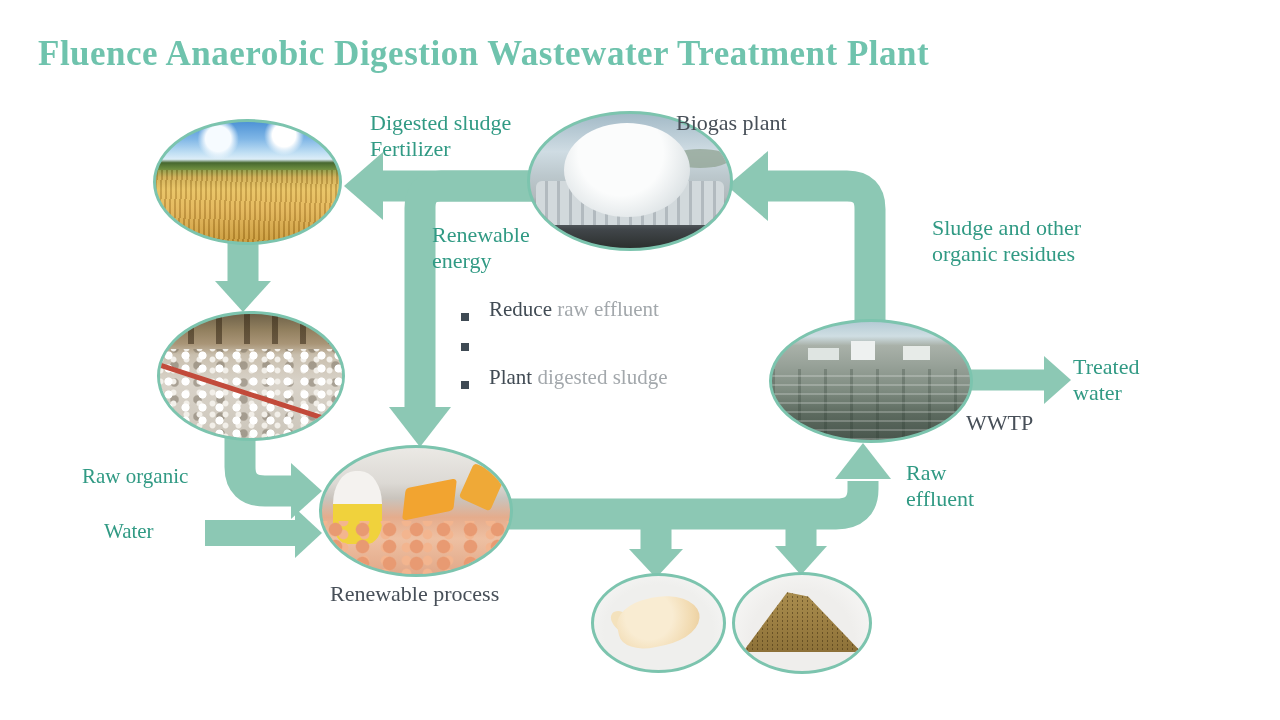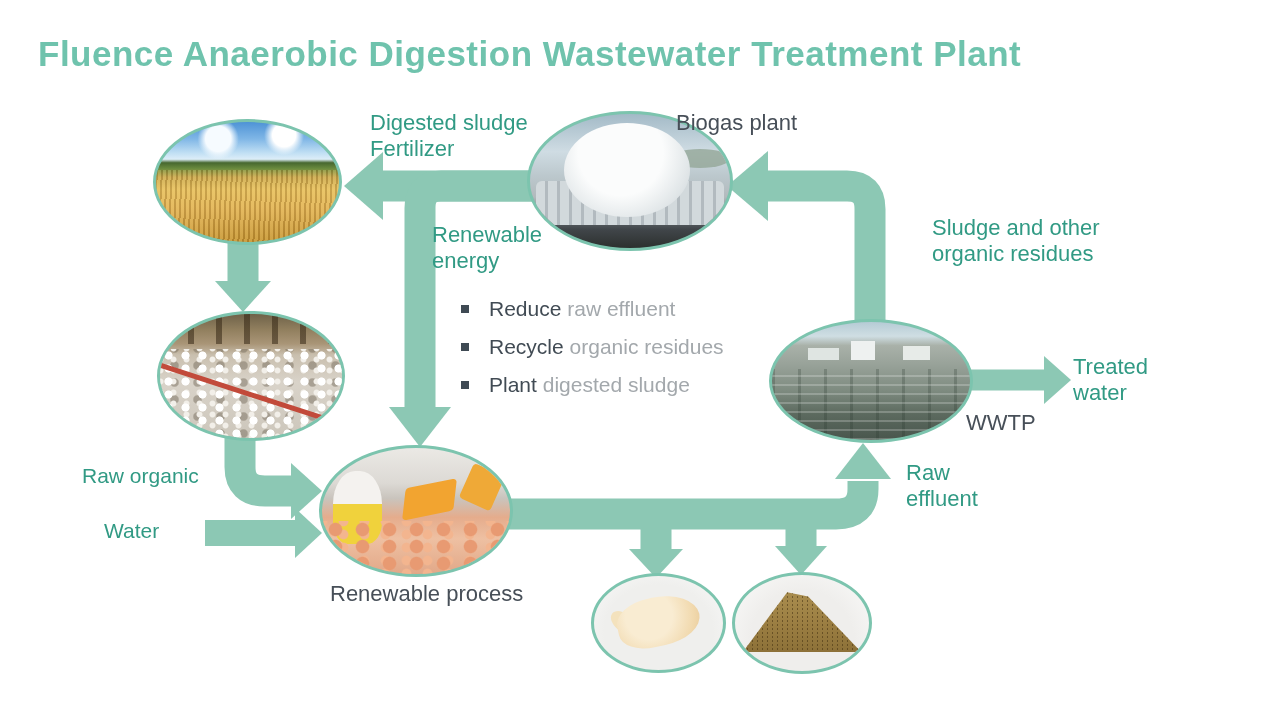--- a/index.html
+++ b/index.html
@@ -1,21 +1,21 @@
 <!DOCTYPE html>
 <html style="--arrow: #8cc8b4; --ring: #7cc4ae; --title: #6fc3ad; --teal-text: #319a84; --dark-text: #474f58; --gray-text: #a3a8ac;"><head>
 <meta charset="utf-8">
 <style>
   :root{
     --arrow:#8cc8b4; --ring:#7cc4ae; --title:#6fc3ad;
     --teal-text:#319a84; --dark-text:#474f58; --gray-text:#a3a8ac;
   }
   html,body{margin:0;padding:0;background:#fff;}
   .stage{position:relative;width:1280px;height:720px;background:#ffffff;overflow:hidden;
-         font-family:Liberation Sans, sans-serif;}
+         font-family:Liberation Serif, serif;}
   .title{position:absolute;left:38px;top:33px;font-size:35px;line-height:42px;font-weight:700;
          letter-spacing:.5px;color:var(--title);white-space:nowrap;}
   svg.flow{position:absolute;left:0;top:0;z-index:1;}
   .pipe{fill:none;stroke:var(--arrow);stroke-width:31px;}
   .pipe-sm{fill:none;stroke:var(--arrow);stroke-width:26px;}
   .pipe-xs{fill:none;stroke:var(--arrow);stroke-width:21px;}
   .head{fill:var(--arrow);}
 
   .photo{position:absolute;z-index:2;border:3px solid var(--ring);border-radius:50%;
          overflow:hidden;box-sizing:border-box;}
@@ -99,21 +99,21 @@
   .ph-meal .grain{left:4%;right:4%;top:12%;bottom:14%;
     clip-path:polygon(2% 92%, 38% 8%, 55% 14%, 98% 92%);
     background:radial-gradient(circle, rgba(60,42,12,.5) 0 22%, rgba(0,0,0,0) 30%);
     background-size:5px 4px;}
 
   .lbl{position:absolute;z-index:3;font-size:22px;line-height:26px;white-space:pre-line;}
   .lbl-teal{color:var(--teal-text);}
   .lbl-dark{color:var(--dark-text);}
 
   .bullets{position:absolute;z-index:3;left:461px;top:297px;}
-  .bullet-row{display:flex;align-items:flex-start;margin-bottom:14px;font-size:21px;line-height:24px;}
+  .bullet-row{display:flex;align-items:flex-end;margin-bottom:14px;font-size:21px;line-height:24px;}
   .bullet-sq{width:8px;height:8px;margin:8px 20px 0 0;background:#3f4a54;flex:none;}
   .kw{color:#414b54;}
   .rest{color:var(--gray-text);}
 </style>
 </head>
 <body>
 
 <div class="stage">
 
   <div class="title">Fluence Anaerobic Digestion Wastewater Treatment Plant</div>
@@ -212,21 +212,20 @@
   <div class="lbl lbl-teal" style="left:932px;top:215px;">Sludge and other
 organic residues</div>
 
   <div class="bullets">
     <div class="bullet-row">
       <span class="bullet-sq"></span>
       <span><span class="kw">Reduce</span><span class="rest"> raw effluent</span></span>
     </div>
     <div class="bullet-row">
       <span class="bullet-sq"></span>
-      <span><span class="kw">Recycle</span><span class="rest"> organic residues</span></span>
     </div>
     <div class="bullet-row">
       <span class="bullet-sq"></span>
       <span><span class="kw">Plant</span><span class="rest"> digested sludge</span></span>
     </div>
   </div>
 
   <div class="lbl lbl-teal" style="left:82px;top:463px;font-size:21px;">Raw organic</div>
 
   <div class="lbl lbl-teal" style="left:104px;top:518px;font-size:21px;">Water</div>

